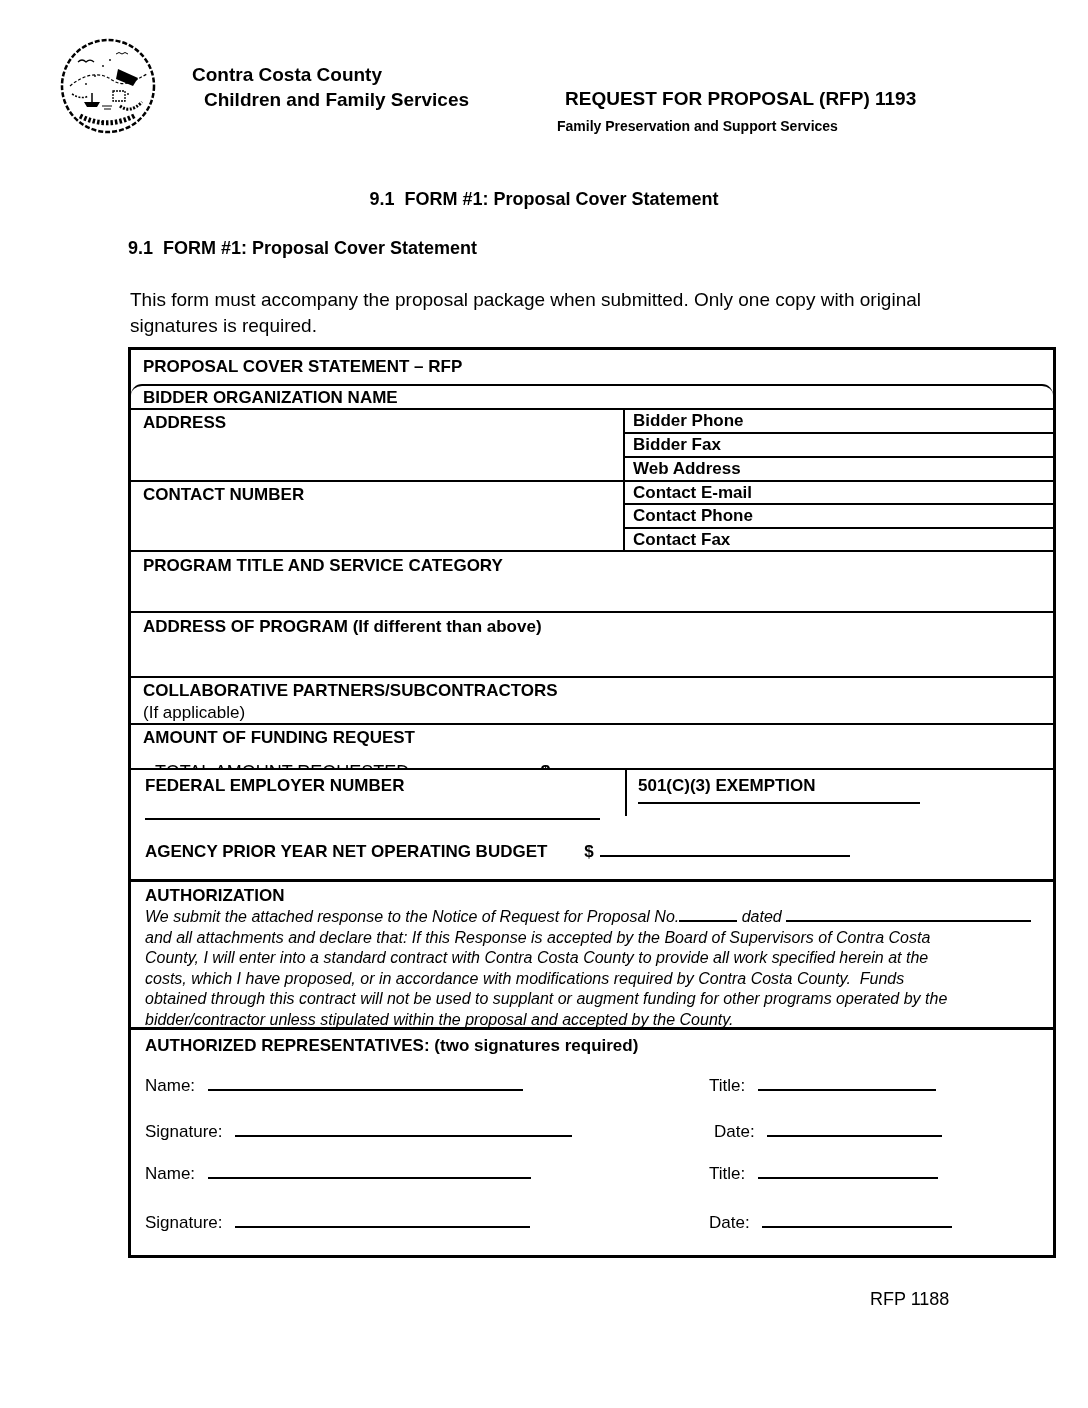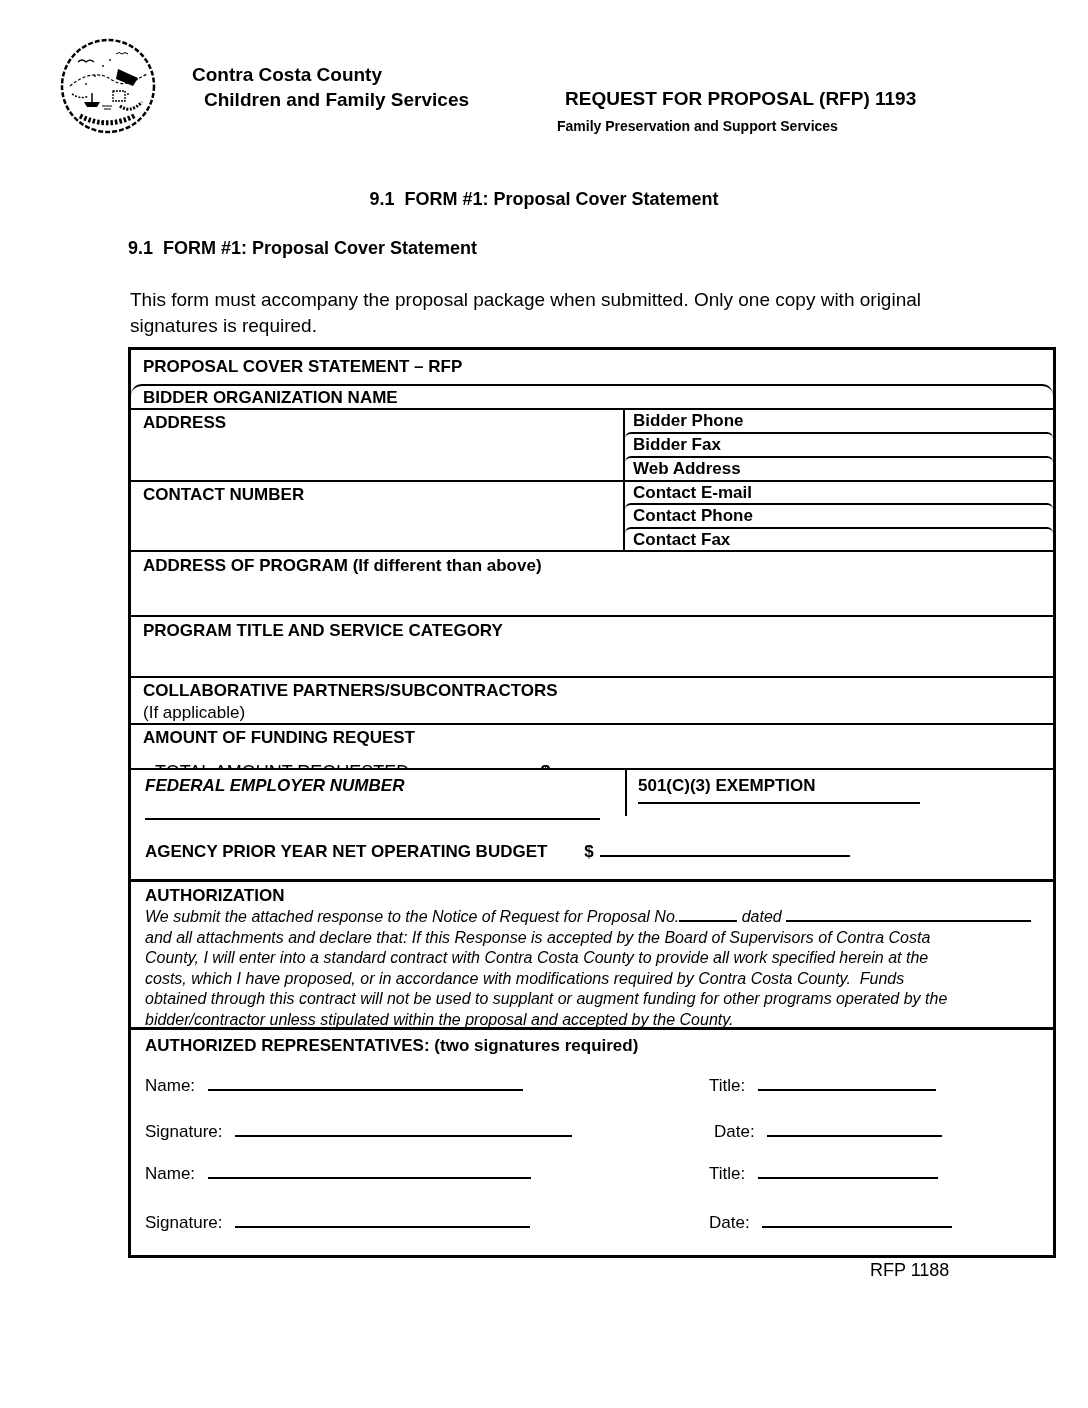--- a/index.html
+++ b/index.html
@@ -35,47 +35,47 @@
   .row { position:relative; width:100%; border-top:2px solid #000; overflow:hidden; }
   .row:first-child { border-top:none; }
   .cell-label { font-size:17px; font-weight:bold; }
   .r1 { height:34px; padding:7px 12px 0; }
   .r2 { height:24px; padding:2px 12px 0;border-radius:11px; }
   .r-split { display:flex; }
   .r3 { height:72px; }
   .r4 { height:70px; }
   .split-left { width:494px; border-right:2px solid #000; padding:3px 12px 0; }
   .split-right { flex:1; display:flex; flex-direction:column; }
-  .sub-cell { flex:1; border-top:2px solid #000; padding:1px 0 0 8px;border-radius:6px; }
+  .sub-cell { flex:1; border-top:2px solid #000; padding:1px 0 0 8px; }
   .sub-cell:first-child { border-top:none; }
   .r5 { height:65px; padding:4px 12px 0; }
   .r6 { height:61px; padding:4px 12px 0; }
   .r7 { height:47px; padding:3px 12px 0; }
   .r7 .note { font-size:17px; font-weight:normal; margin-top:2px; }
   .r8 { height:45px; padding:3px 12px 0; }
   .r8 .total-line { font-size:18px; margin-top:14px; }
   .r8 .total-label { margin-left:12px; }
   .r8 .dollar { margin-left:126px; font-weight:bold; }
   .r9 { height:111px; }
-  .r9 .fein-label { position:absolute; left:14px; top:6px;font-style:italic; }
+  .r9 .fein-label { position:absolute; left:14px; top:6px; }
   .r9 .exempt-label { position:absolute; left:507px; top:6px; }
   .r9 .vdivider { position:absolute; left:494px; top:0; width:2px; height:46px; background:#000; }
   .r9 .exempt-blank { position:absolute; left:507px; top:18px; }
   .r9 .fein-blank { position:absolute; left:14px; top:34px; }
   .r9 .budget-line { position:absolute; left:14px; top:71px; font-size:17px; font-weight:bold; }
   .r9 .budget-dollar { margin-left:32px; }
   .r10 { height:148px; padding:4px 14px 0; border-top:3px solid #000; }
   .auth-par { font-style:italic; font-size:16px; line-height:20.6px; margin-top:1px; }
   .auth-par .blank1 { display:inline-block; width:58px; border-bottom:2px solid #000; }
   .auth-par .blank2 { display:inline-block; width:245px; border-bottom:2px solid #000; }
   .r11 { height:222px; border-top:3px solid #000; padding:6px 14px 0; }
   .sig-row { position:absolute; left:14px; right:8px; display:flex; font-size:17px;gap:24px; }
   .sig-left { width:540px; }
   .blank { display:inline-block; border-bottom:2px solid #000; height:16px; vertical-align:baseline; margin-left:8px; }
-  .footer-ref { position:absolute; left:870px; top:1260px; font-size:18px; }
+  .footer-ref { position:absolute; left:870px; top:1289px; font-size:18px; }
 </style>
 </head>
 <body>
 
 <div class="page">
 
   <svg class="seal" viewBox="0 0 100 100">
     <circle cx="50" cy="50" r="46" fill="none" stroke="#000" stroke-width="2.5" stroke-dasharray="5 2"></circle>
     <path d="M12 50 C26 38 42 35 54 44 C66 52 76 45 89 38" fill="none" stroke="#000" stroke-width="1.2" stroke-dasharray="3 2"></path>
     <path d="M60 33 l20 9 l-5 8 l-17 -7 z" fill="#000"></path>
@@ -144,26 +144,26 @@
         </div>
         <div class="sub-cell">
           <span class="cell-label">Contact Phone</span>
         </div>
         <div class="sub-cell">
           <span class="cell-label">Contact Fax</span>
         </div>
       </div>
     </div>
 
+    <div class="row r6">
+      <span class="cell-label">PROGRAM TITLE AND SERVICE CATEGORY</span>
+    </div>
+
     <div class="row r5">
       <span class="cell-label">ADDRESS OF PROGRAM (If different than above)</span>
-    </div>
-
-    <div class="row r6">
-      <span class="cell-label">PROGRAM TITLE AND SERVICE CATEGORY</span>
     </div>
 
     <div class="row r7">
       <div class="cell-label">COLLABORATIVE PARTNERS/SUBCONTRACTORS</div>
       <div class="note">(If applicable)</div>
     </div>
 
     <div class="row r8">
       <div class="cell-label">AMOUNT OF FUNDING REQUEST</div>
       <div class="total-line">

